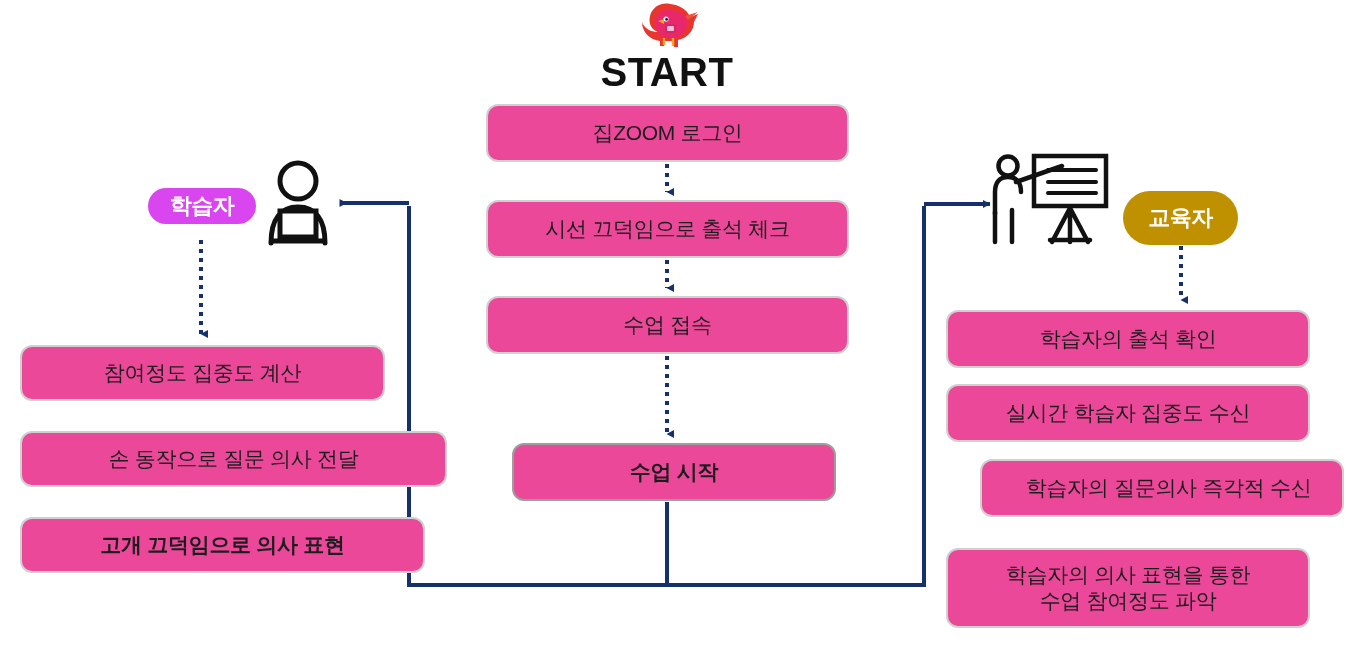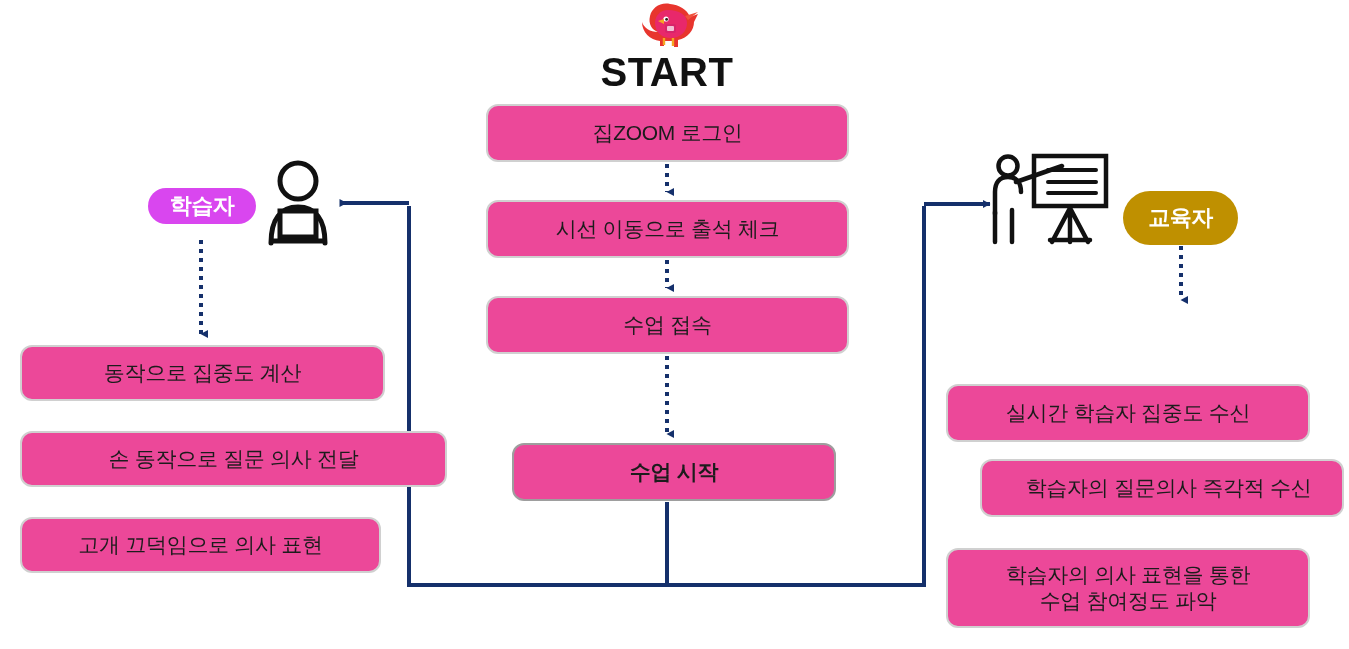--- a/index.html
+++ b/index.html
@@ -93,56 +93,57 @@
       <circle cx="26.6" cy="17.4" r="1.4" fill="#2a1a1a"></circle>
       <path d="M18 19 L24 17 L24 22 Z" fill="#f5a623"></path>
       <rect x="25" y="22" width="11" height="9" rx="2" fill="#d8246a"></rect>
       <rect x="27" y="24" width="7" height="5" rx="1" fill="#f3c1d6"></rect>
       <path d="M24 36 L24 43 M33 36 L33 44" stroke="#f5a623" stroke-width="2.4" fill="none"></path>
     </svg>
   </div>
   <div class="start-label" style="left:567px; top:50px; width:200px;">START</div>
 
   <div class="node" style="left:486px; top:104px; width:363px; height:58px;">집ZOOM 로그인</div>
-  <div class="node" style="left:486px; top:200px; width:363px; height:58px;">시선 이동으로 출석 체크</div>
+  <div class="node" style="left:486px; top:200px; width:363px; height:58px;">시선 끄덕임으로 출석 체크</div>
   <div class="node" style="left:486px; top:296px; width:363px; height:58px;">수업 접속</div>
   <div class="node emph" style="left:512px; top:443px; width:324px; height:58px;">수업 시작</div>
 
   <div class="badge" style="left:148px; top:188px; width:108px; height:36px; background:#d946ef;">
     <span>학습자</span>
   </div>
 
   <div class="iconbox" style="left:263px; top:157px; width:70px; height:92px;">
     <svg viewBox="0 0 70 92" width="70" height="92">
       <circle cx="35" cy="24" r="18" fill="none" stroke="#111111" stroke-width="5"></circle>
       <path d="M8 86 C8 62 18 50 35 50 C52 50 62 62 62 86" fill="none" stroke="#111111" stroke-width="5" stroke-linecap="round"></path>
       <rect x="17" y="54" width="36" height="26" fill="#ffffff" stroke="#111111" stroke-width="5"></rect>
       <path d="M9 84 L61 84" stroke="#111111" stroke-width="5" stroke-linecap="round"></path>
     </svg>
   </div>
 
-  <div class="node" style="left:20px; top:345px; width:365px; height:56px;">동작으로 집중도 계산</div>
+  <div class="node" style="left:20px; top:345px; width:365px; height:56px;">참여정도 집중도 계산</div>
   <div class="node" style="left:20px; top:431px; width:427px; height:56px;">손 동작으로 질문 의사 전달</div>
-  <div class="node" style="left:20px; top:517px; width:361px; height:56px;">고개 끄덕임으로 의사 표현</div>
+  <div class="node" style="left:20px; top:517px; width:405px; height:56px;font-weight:bold;">고개 끄덕임으로 의사 표현</div>
 
   <div class="iconbox" style="left:990px; top:152px; width:122px; height:94px;">
     <svg viewBox="0 0 122 94" width="122" height="94">
       <rect x="44" y="4" width="72" height="50" fill="#ffffff" stroke="#111111" stroke-width="4.5"></rect>
       <path d="M58 18 L106 18 M58 30 L106 30 M58 41 L106 41" stroke="#111111" stroke-width="4" stroke-linecap="round"></path>
       <path d="M80 56 L62 90 M80 56 L98 90 M80 56 L80 90" stroke="#111111" stroke-width="4.5" stroke-linecap="round"></path>
       <path d="M60 88 L100 88" stroke="#111111" stroke-width="4.5" stroke-linecap="round"></path>
       <circle cx="18" cy="14" r="9.5" fill="none" stroke="#111111" stroke-width="4.5"></circle>
       <path d="M18 25 C9 25 5 31 5 40 L5 62 M18 25 C27 25 31 31 31 40" fill="none" stroke="#111111" stroke-width="4.5" stroke-linecap="round"></path>
       <path d="M5 60 L5 90 M22 58 L22 90" stroke="#111111" stroke-width="4.5" stroke-linecap="round"></path>
       <path d="M26 30 L72 14" stroke="#111111" stroke-width="4.5" stroke-linecap="round"></path>
     </svg>
   </div>
 
   <div class="badge" style="left:1123px; top:191px; width:115px; height:54px; background:#bf9000;">
     <span>교육자</span>
   </div>
 
+  <div class="node" style="left:946px; top:310px; width:364px; height:58px;">학습자의 출석 확인</div>
   <div class="node" style="left:946px; top:384px; width:364px; height:58px;">실시간 학습자 집중도 수신</div>
   <div class="node" style="left:980px; top:459px; width:364px; height:58px;padding-left:13px;">학습자의 질문의사 즉각적 수신</div>
   <div class="node" style="left:946px; top:548px; width:364px; height:80px; white-space:pre-line;">학습자의 의사 표현을 통한
 수업 참여정도 파악</div>
 
 </div>
 
 </body></html>

